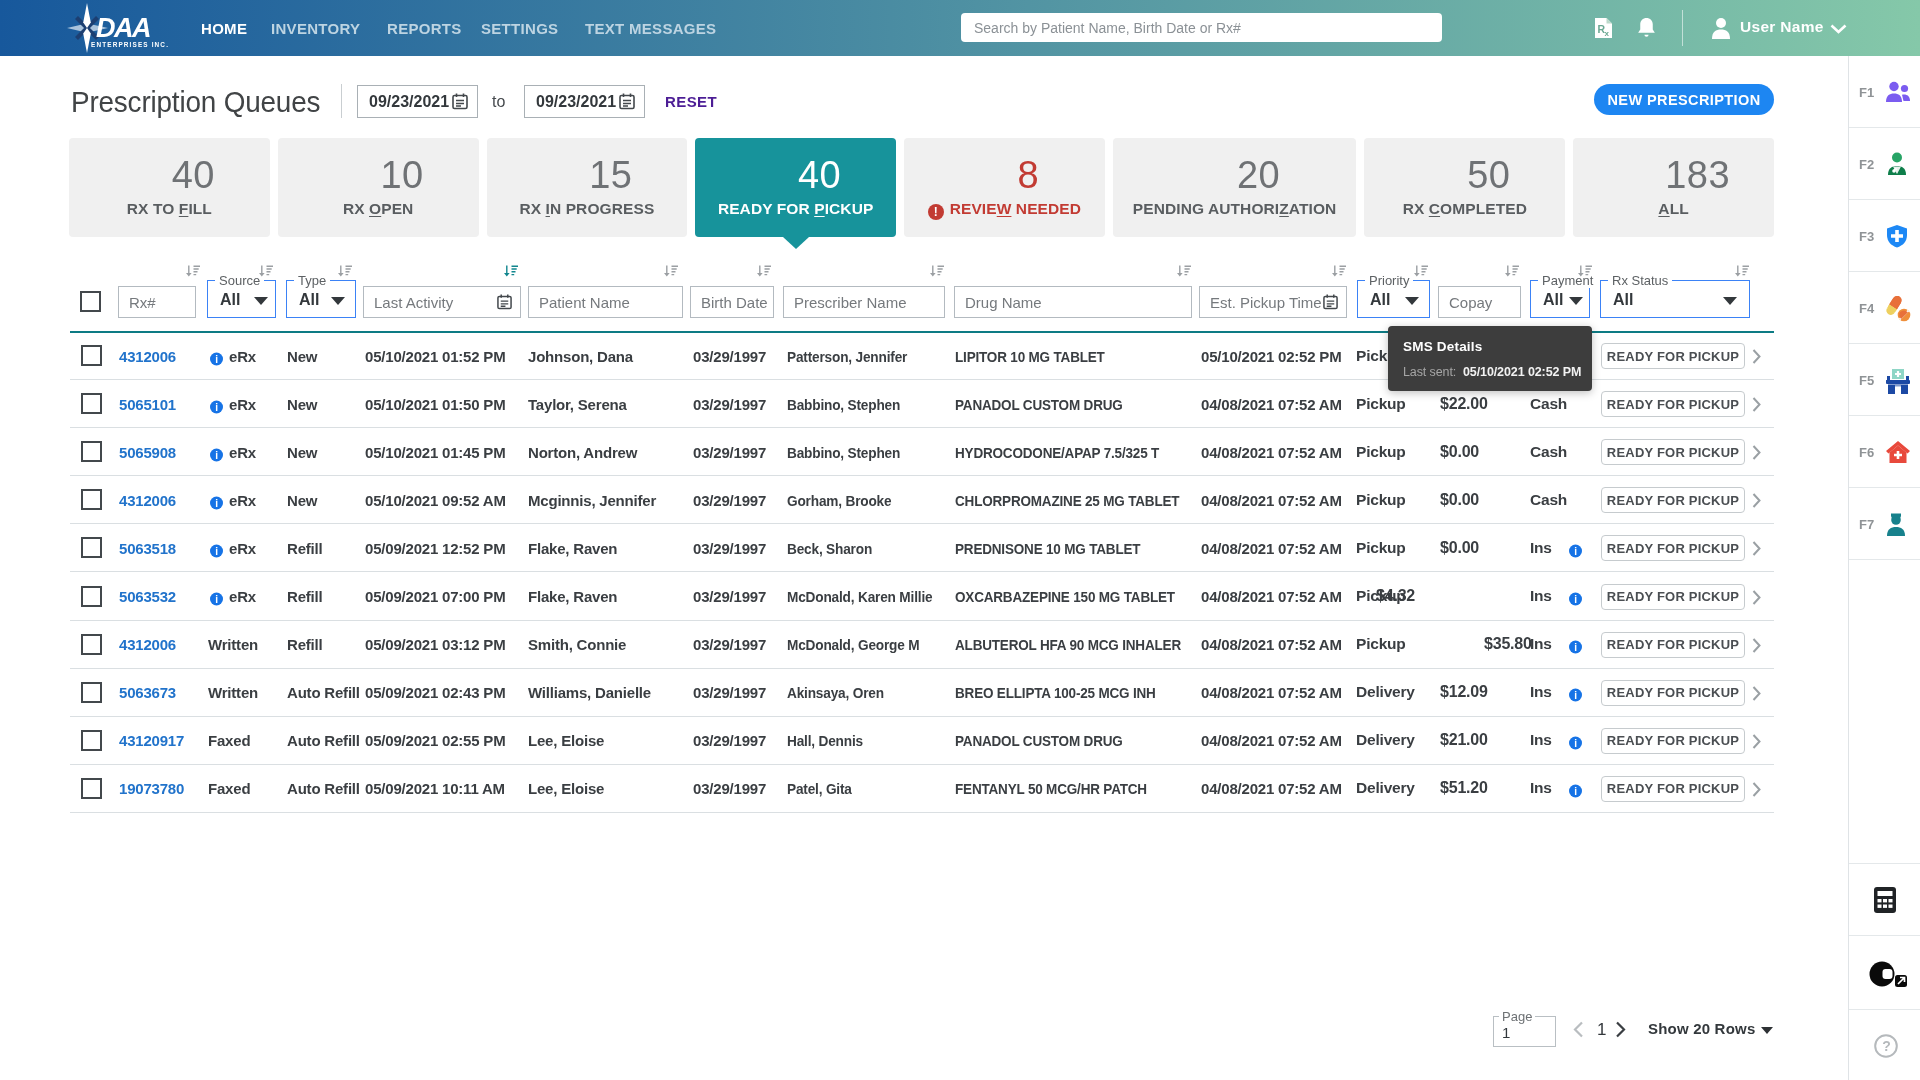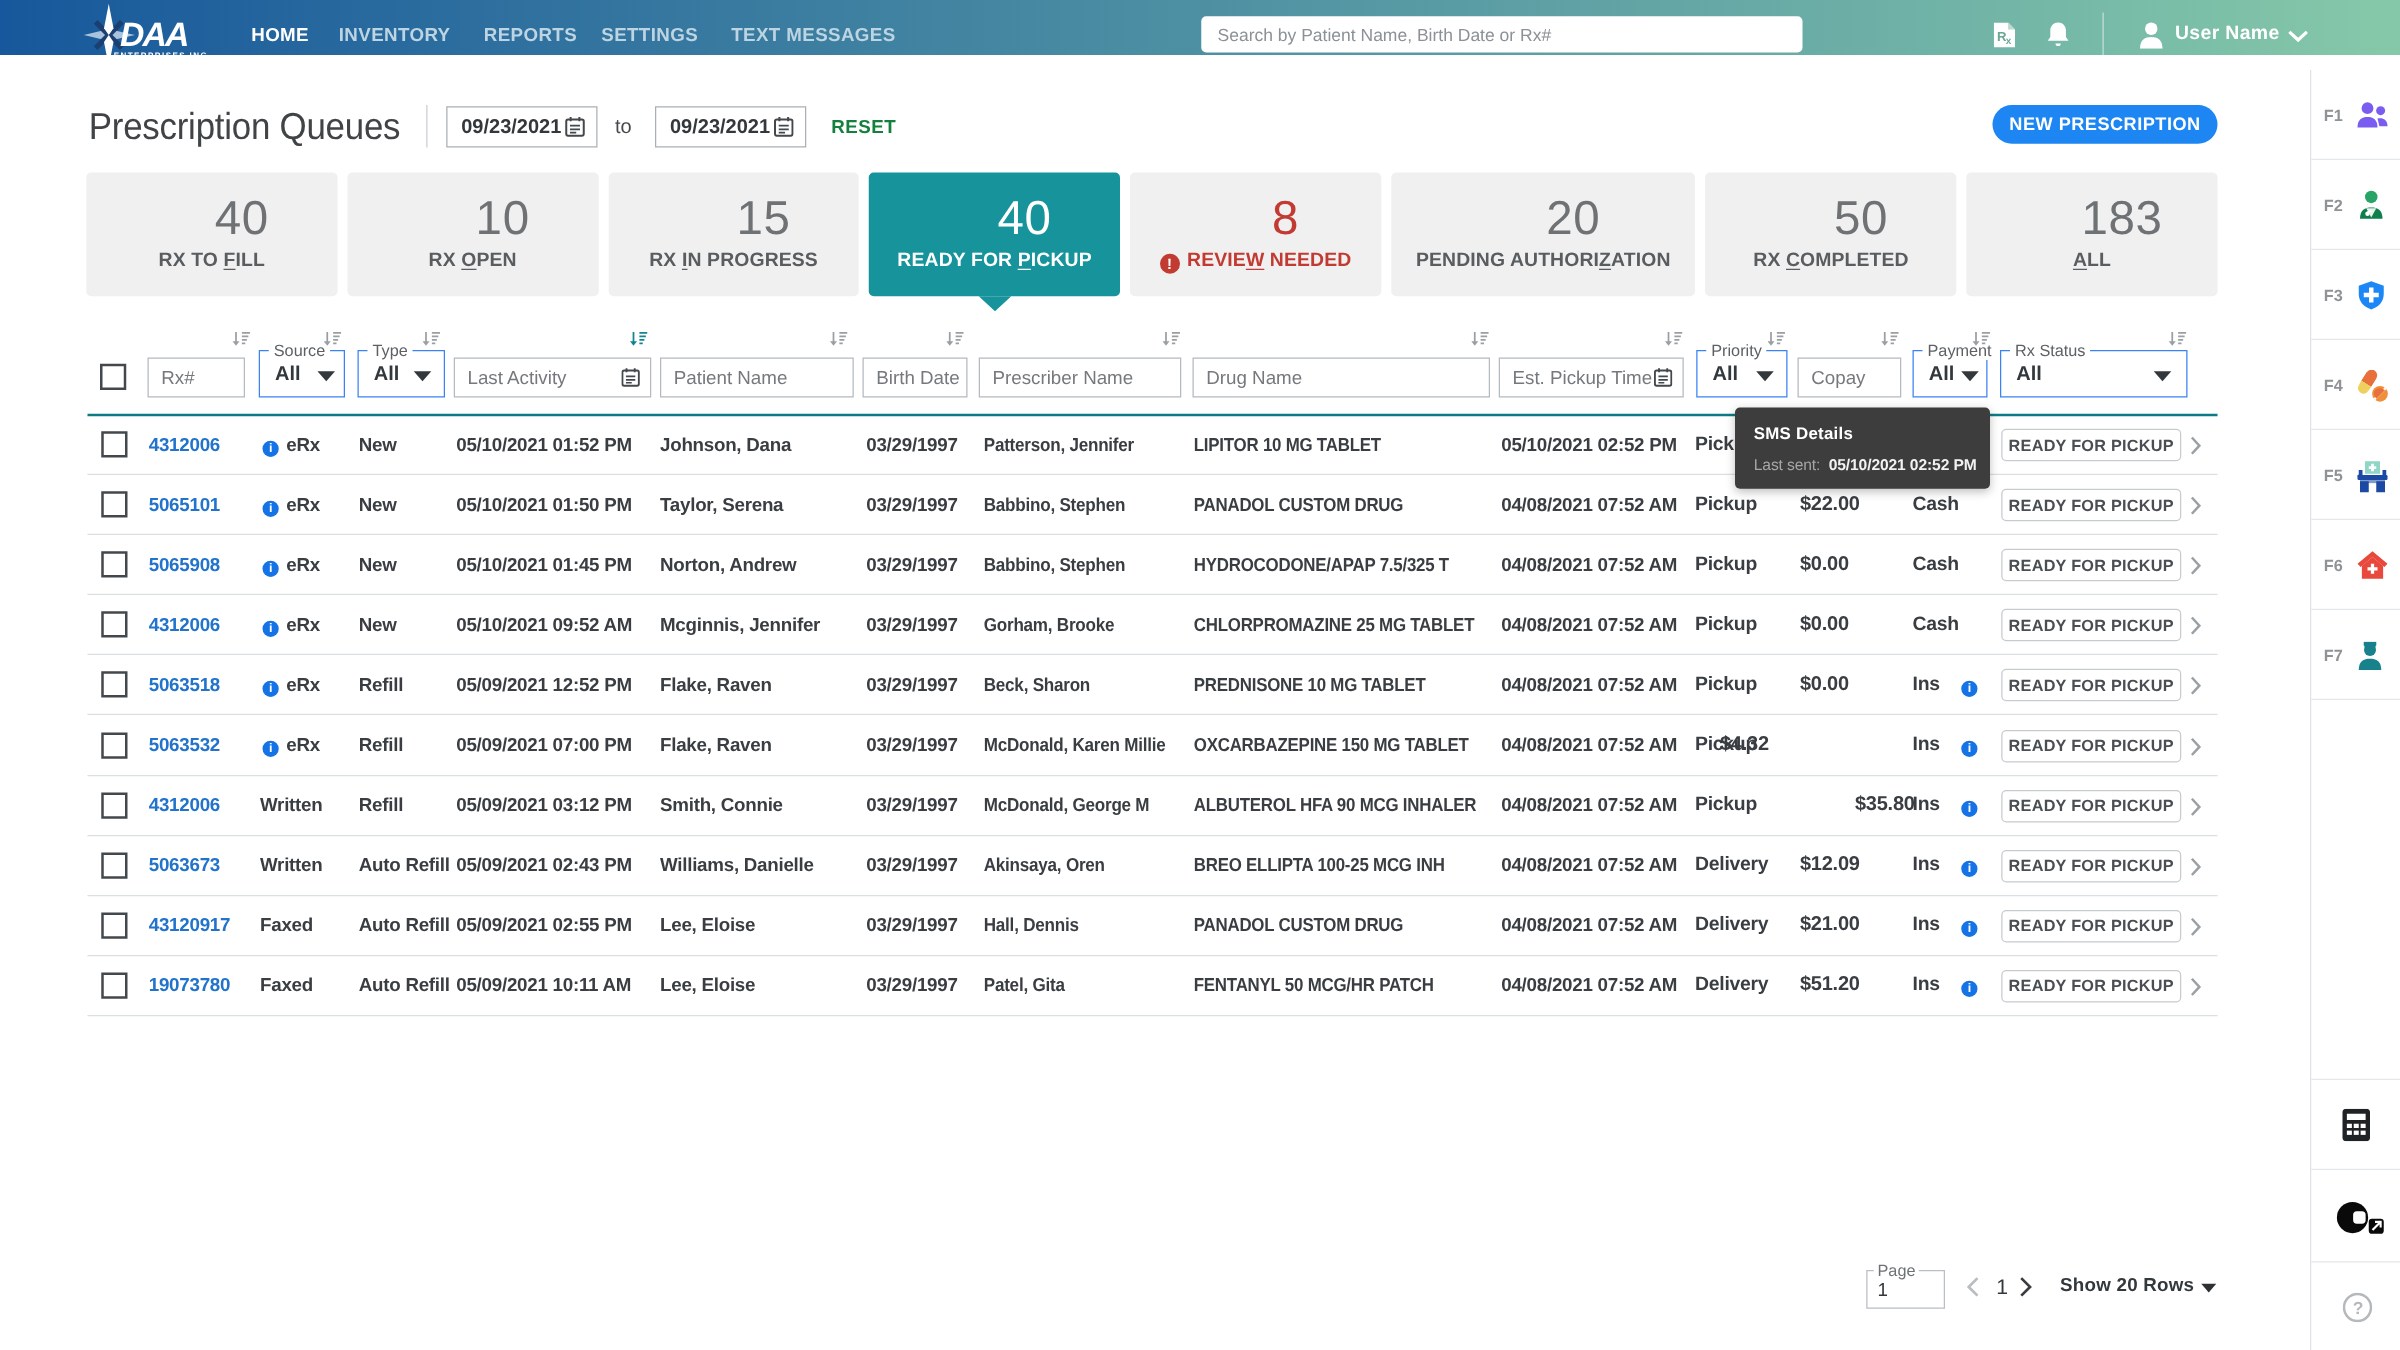--- a/index.html
+++ b/index.html
@@ -1,37 +1,37 @@
 <!DOCTYPE html>
 <html><head>
 <meta charset="utf-8">
 <style>
   * { margin:0; padding:0; box-sizing:border-box; }
   html,body { width:1920px; height:1080px; overflow:hidden; background:#fff;
     font-family:"Liberation Sans", sans-serif; }
   .abs { position:absolute; }
   
-  #header { position:absolute; left:0; top:0; width:1920px; height:44px;
+  #header { position:absolute; left:0; top:0; width:1920px; height:56px;
     background:linear-gradient(90deg,#17589c 0%,#85c8a9 100%); }
   .nav { position:absolute; top:20px; color:#bdd4e2; font-size:15px; font-weight:bold; letter-spacing:0.3px; }
   #searchbox { position:absolute; left:961px; top:13px; width:481px; height:29px; background:#fff;
     border-radius:4px; display:flex; align-items:center; padding-left:13px;
     color:#8b9196; font-size:14px; }
   #username { position:absolute; left:1740px; top:18px; color:#fff; font-size:15.5px; font-weight:bold; letter-spacing:0.3px; }
   #hdr-divider { position:absolute; left:1682px; top:10px; width:1px; height:36px; background:rgba(255,255,255,0.55); }
   
   #title { position:absolute; left:71px; top:85px; font-size:30px; color:#414446; letter-spacing:-0.2px; transform:scaleX(0.93); transform-origin:0 0; }
   #title-div { position:absolute; left:341px; top:84px; width:1px; height:34px; background:#c9ced1; }
   .dateinput { position:absolute; top:85px; height:33px; border:1px solid #a9b0b5; background:#fff;
     display:flex; align-items:center; justify-content:space-between; padding:0 9px 0 11px;
     font-size:16px; font-weight:bold; color:#33383c; }
   #date1 { left:357px; width:121px; }
   #date2 { left:524px; width:121px; }
   #to-label { position:absolute; left:492px; top:93px; font-size:16px; color:#45494d; }
-  #reset { position:absolute; left:665px; top:93px; font-size:15px; font-weight:bold; color:#15803d; letter-spacing:0.4px; }
+  #reset { position:absolute; left:665px; top:93px; font-size:15px; font-weight:bold; color:#4c1d95; letter-spacing:0.4px; }
   #newrx { position:absolute; left:1594px; top:84px; width:180px; height:31px; border-radius:16px;
     background:#1d86f2; color:#fff; font-size:14.5px; font-weight:bold; letter-spacing:0.4px;
     display:flex; align-items:center; justify-content:center; }
   
   #tabs { position:absolute; left:69px; top:138px; width:1705px; display:flex; gap:8px; }
   .tab { background:#f0f0f0; height:99px; flex:201 0 0; text-align:center; position:relative; border-radius:4px; }
   .tab.wide { flex:244 0 0; }
   .tab .num { margin-top:16px; font-size:38px; color:#6f7275; letter-spacing:0.5px; line-height:42px;padding-left:48px;}
   .tab .lbl { margin-top:4px; font-size:15.5px; font-weight:bold; color:#595d60; letter-spacing:0.1px; }
   .tab.active { background:#17939b; }

